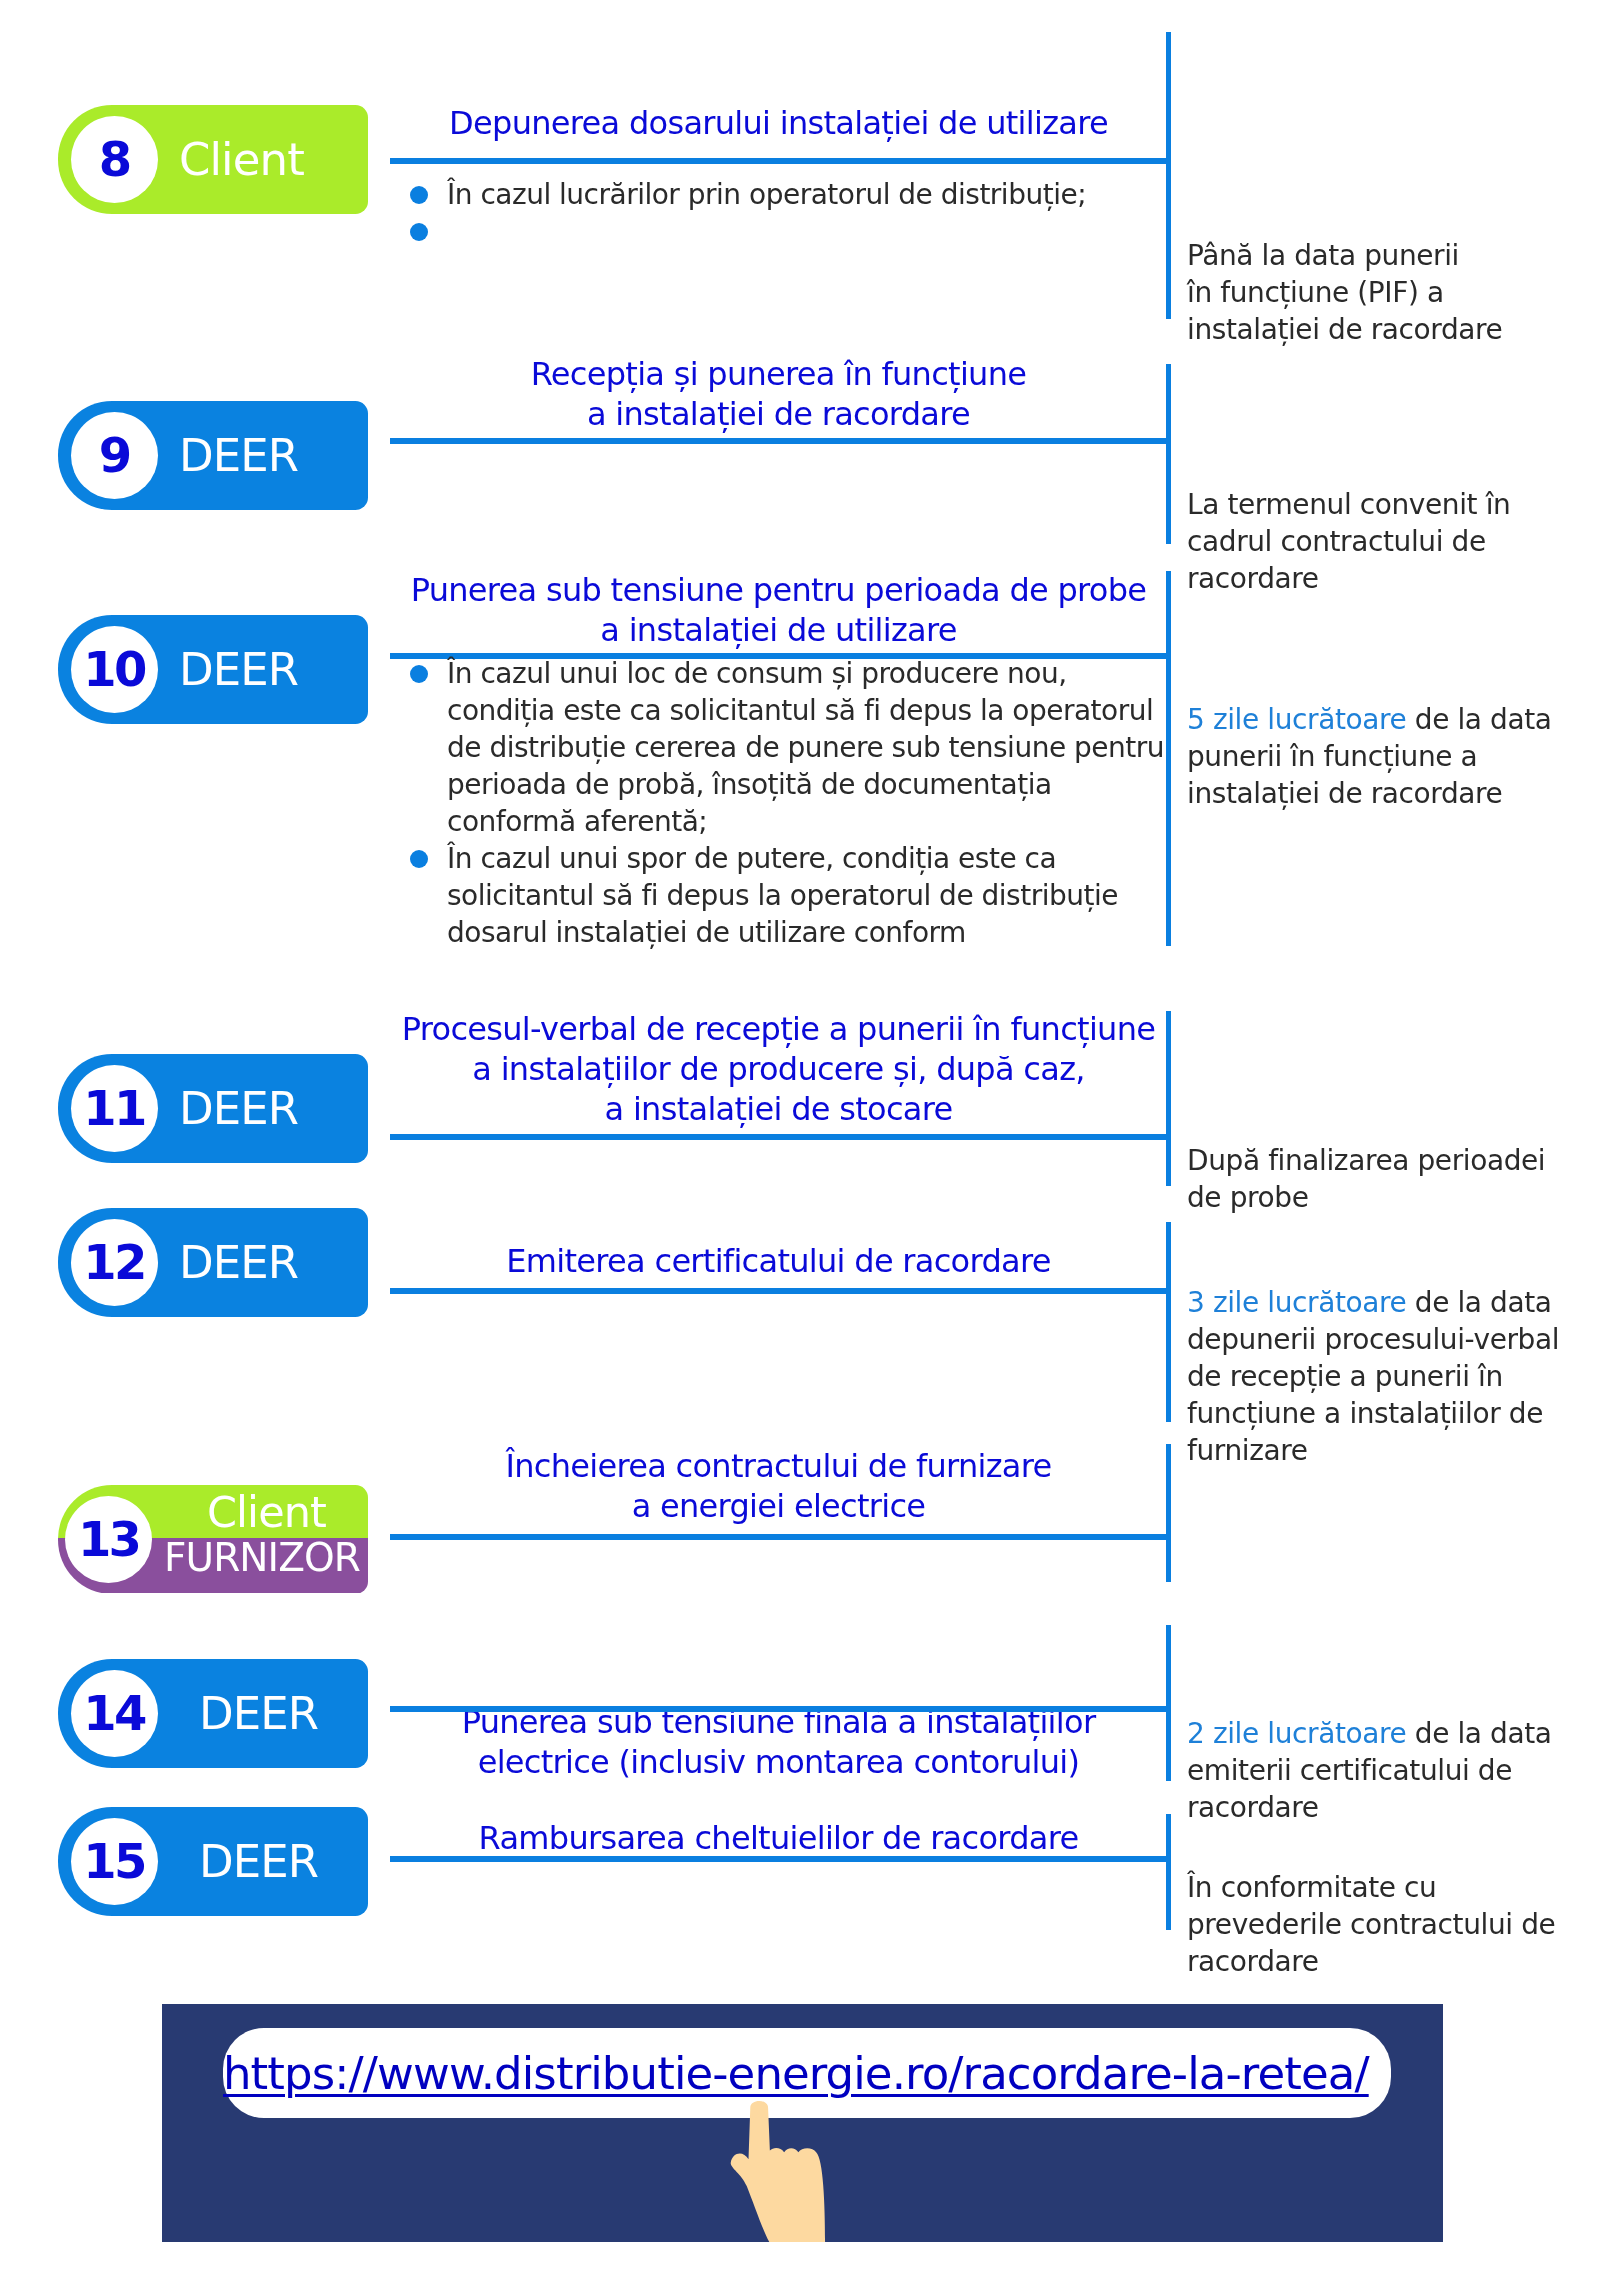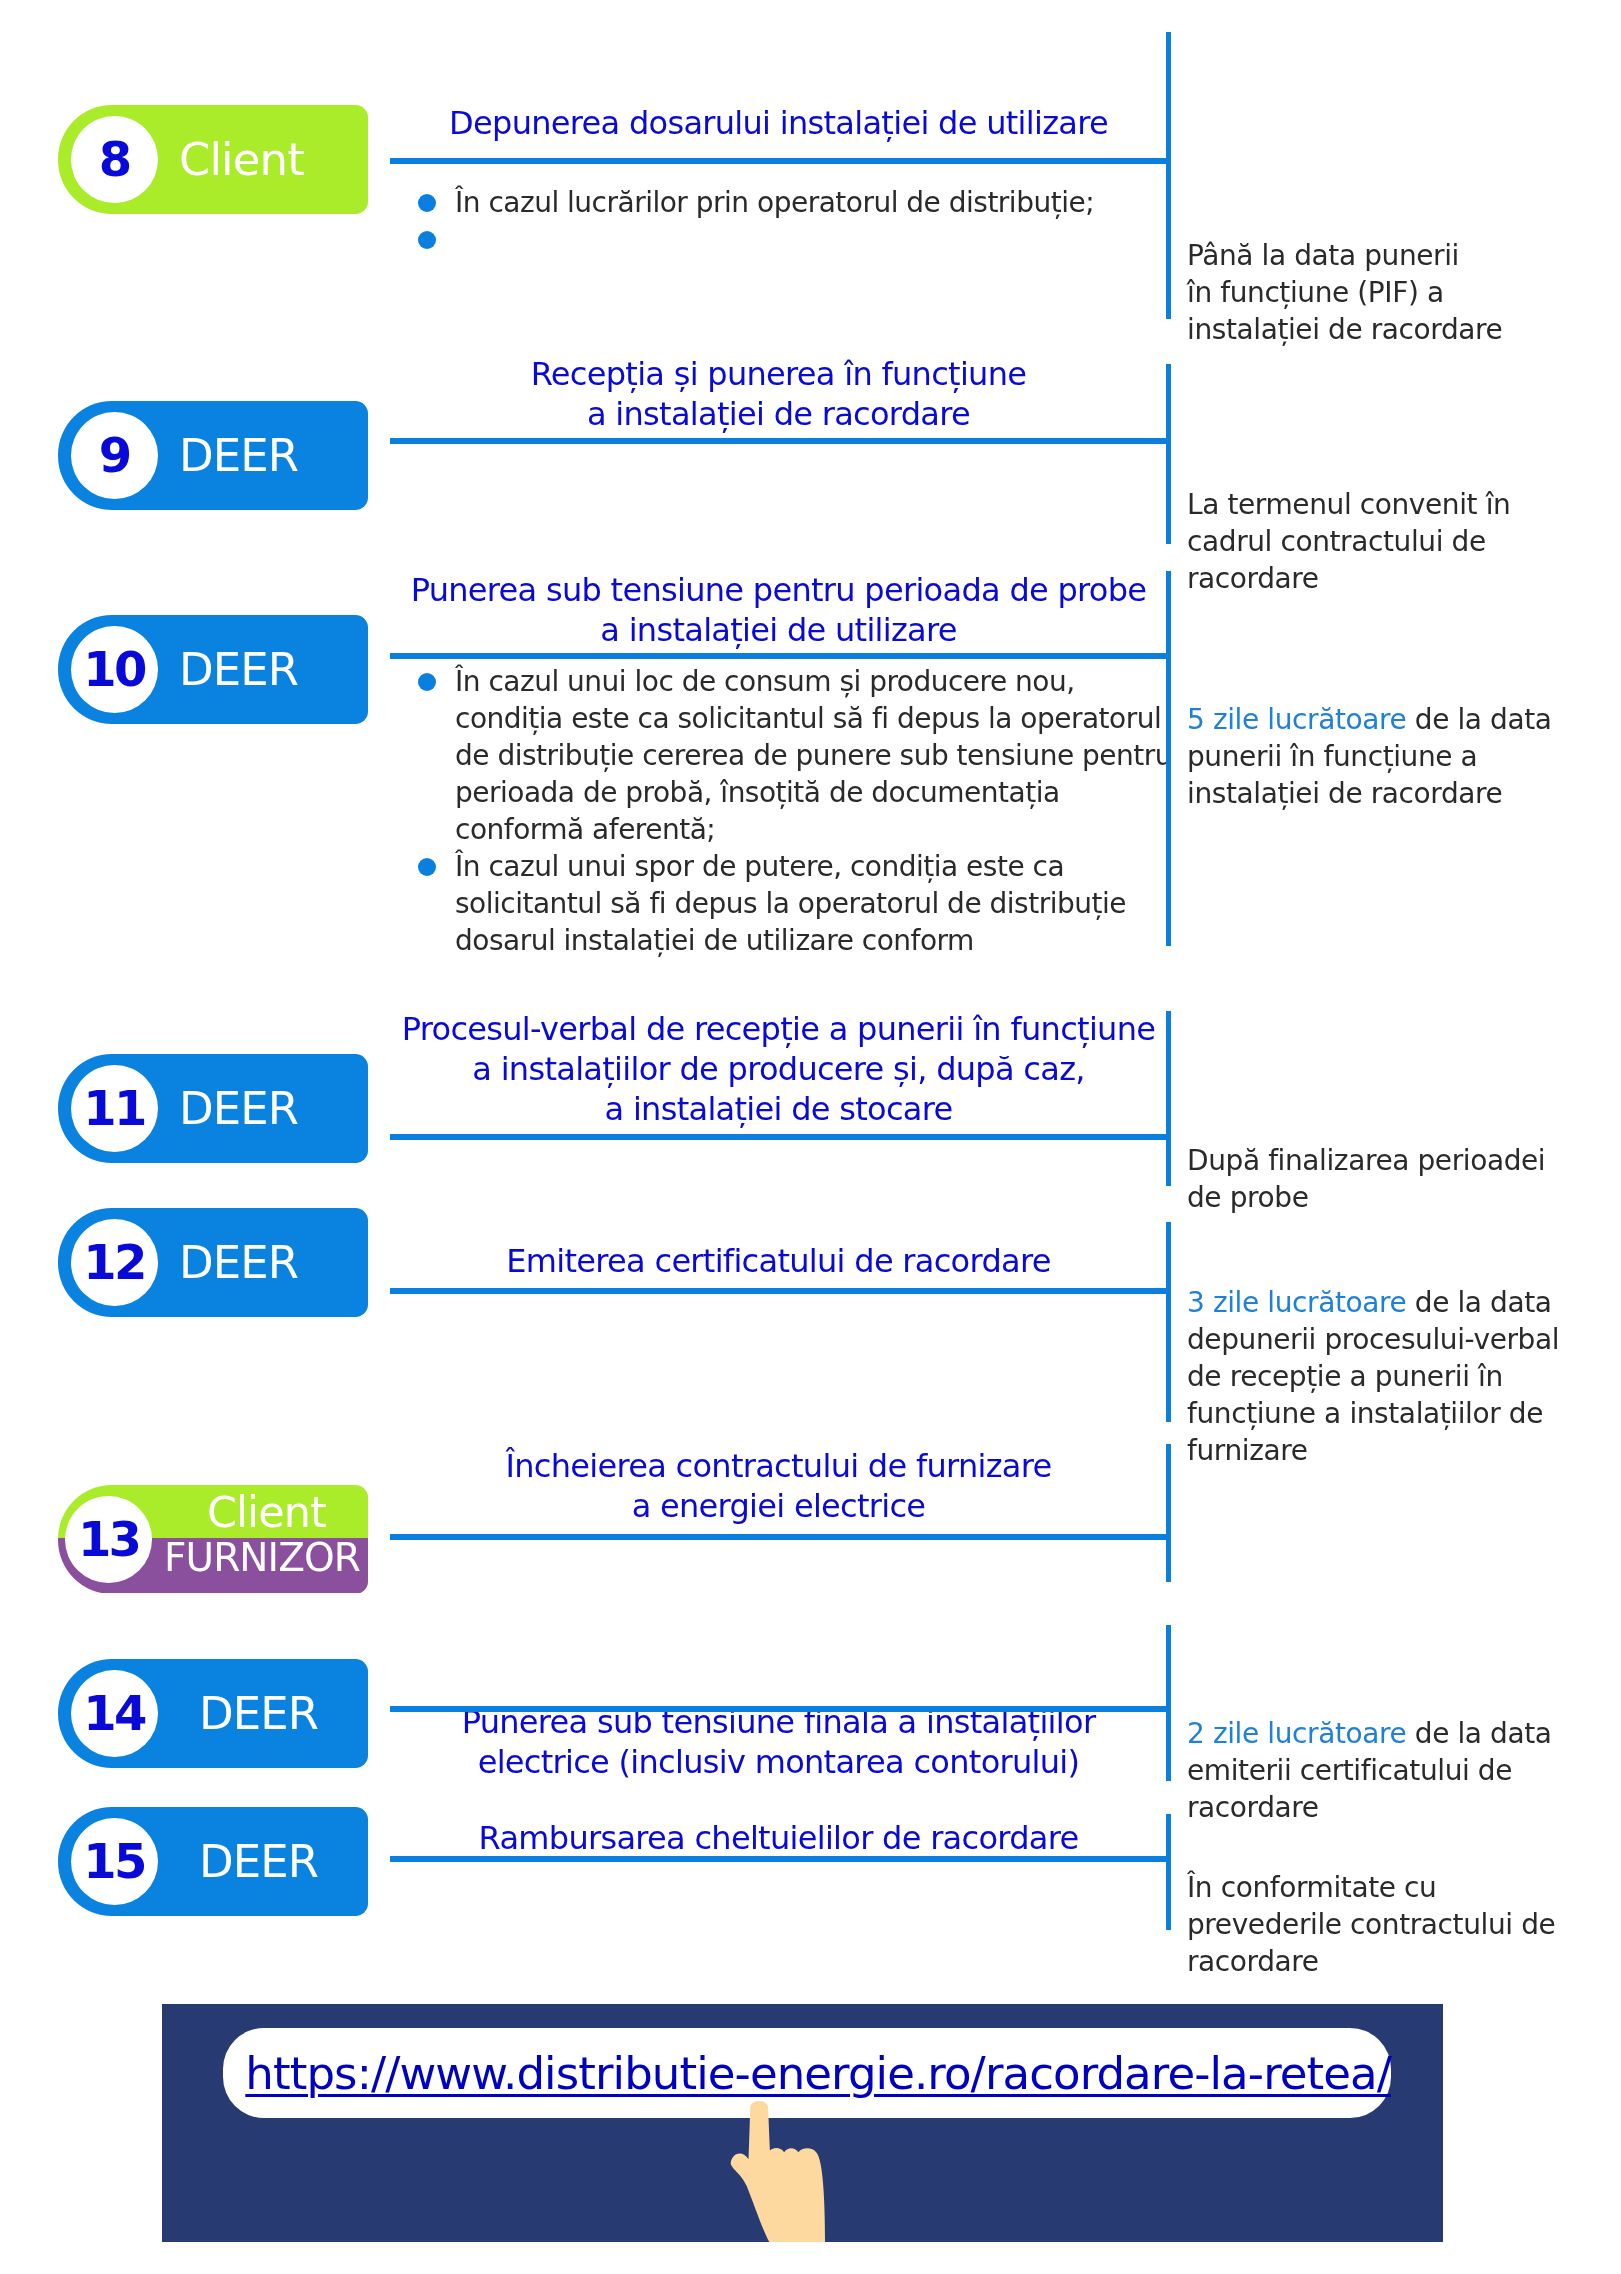--- a/index.html
+++ b/index.html
@@ -21,33 +21,33 @@
   .badge.split .role-top { position: absolute; left: 107px; width: 203px; top: 0; height: 53px;
                            display: flex; align-items: center; justify-content: center;
                            color: #fff; font-size: 43px; letter-spacing: -0.9px; }
   .badge.split .role-bottom { position: absolute; left: 98px; width: 212px; top: 53px; height: 39px;
                               display: flex; align-items: center; justify-content: center;
                               color: #fff; font-size: 39px; letter-spacing: -0.9px; }
   .hline { position: absolute; left: 390px; width: 777px; height: 6.2px; background: #0a7fe0; }
   .vline { position: absolute; left: 1166px; width: 5.3px; background: #0a7fe0; }
   .title { position: absolute; left: 390px; width: 777px; text-align: center;
            color: #0a0ad8; font-size: 32px; line-height: 40px; letter-spacing: -0.7px; }
-  .bullets { position: absolute; left: 408px; width: 766px; margin: 8px; padding: 0; list-style: none;
+  .bullets { position: absolute; left: 408px; width: 766px; margin: 0; padding: 0; list-style: none;
              color: #2a2a2a; font-size: 28px; line-height: 37px; letter-spacing: -0.5px; }
   .bullets li { position: relative; padding-left: 39px; }
   .bullets li .dot { position: absolute; left: 1.8px; top: 9.8px; width: 18.7px; height: 18.7px;
                      border-radius: 50%; background: #0a7fe0; }
   .term { position: absolute; left: 1187px; width: 410px; color: #2a2a2a;
           font-size: 28px; line-height: 37px; letter-spacing: -0.4px; margin-top: 41px; }
   .term .hl { color: #1e80d8; }
   .banner { position: absolute; left: 162px; top: 2004px; width: 1281px; height: 238px;
             background: #283a72; overflow: hidden; }
   .pill { position: absolute; left: 61px; top: 24px; width: 1168px; height: 90px;
           background: #ffffff; border-radius: 41px; display: flex; align-items: center;
-          justify-content: flex-end; }
+          justify-content: flex-start; }
   .url { color: #0000c0; font-size: 45px; text-decoration: underline; letter-spacing: -0.9px;
          text-decoration-thickness: 2.7px; text-underline-offset: 5.3px; }
   .hand { position: absolute; left: 565px; top: 93px; width: 116px; height: 146px; }
 </style>
 </head>
 <body>
 
 <div class="badge green" style="top:105px">
   <div class="circle">8</div>
   <div class="role">Client</div>

